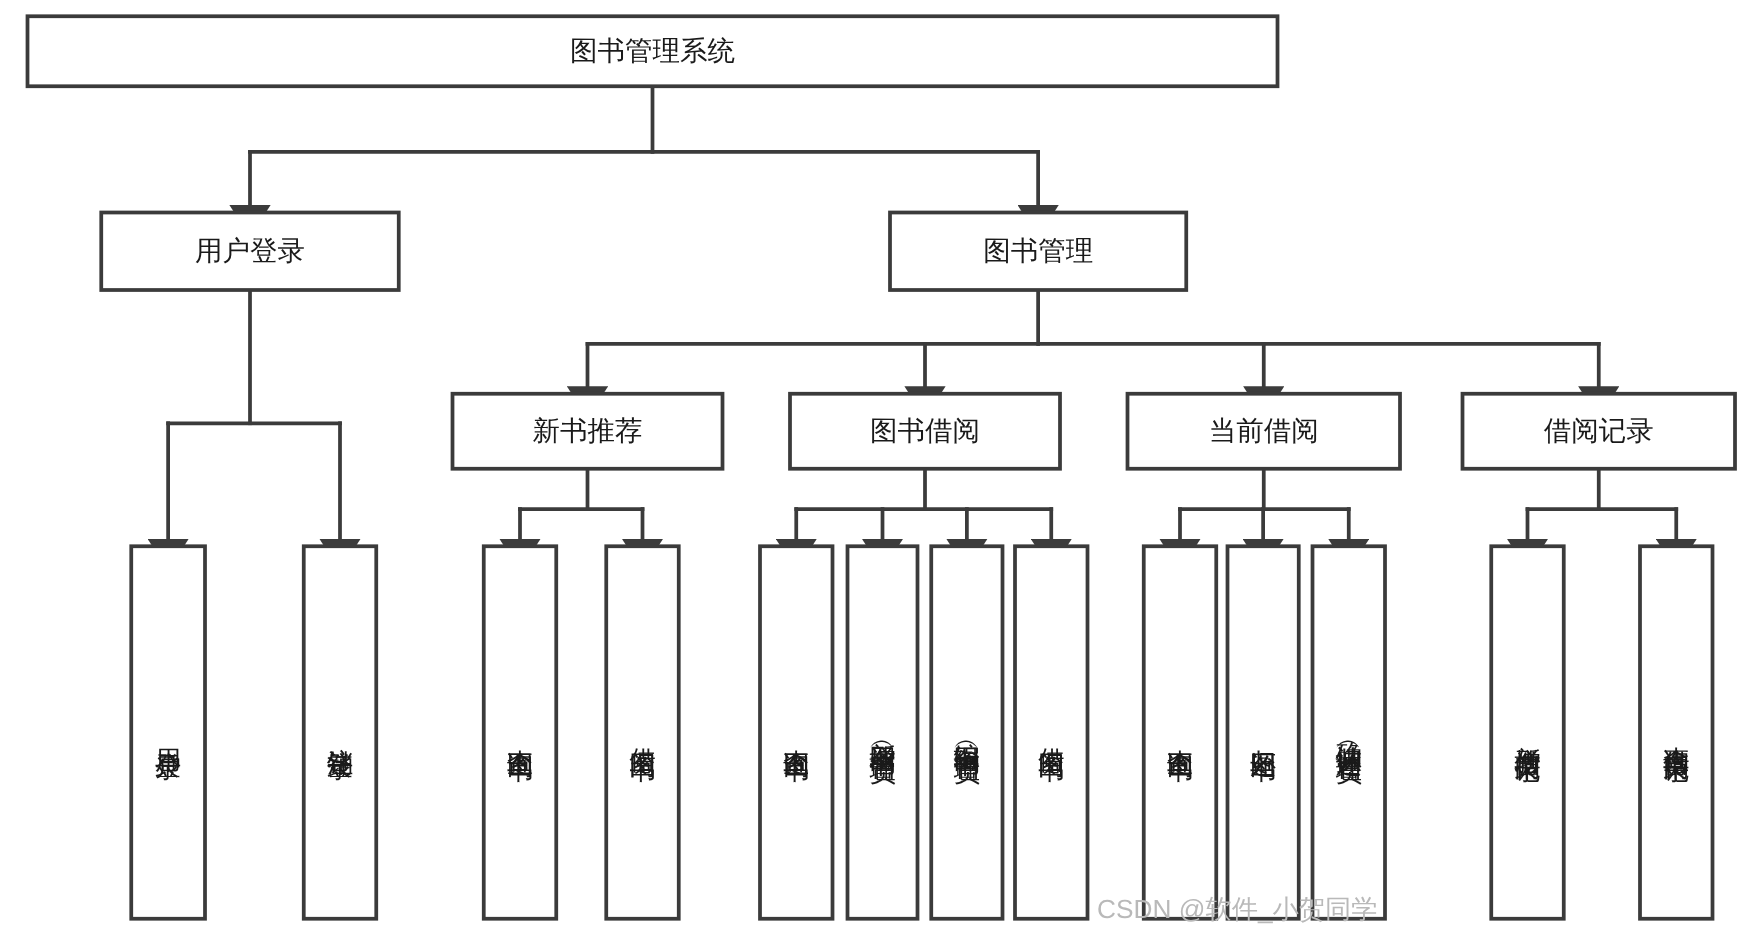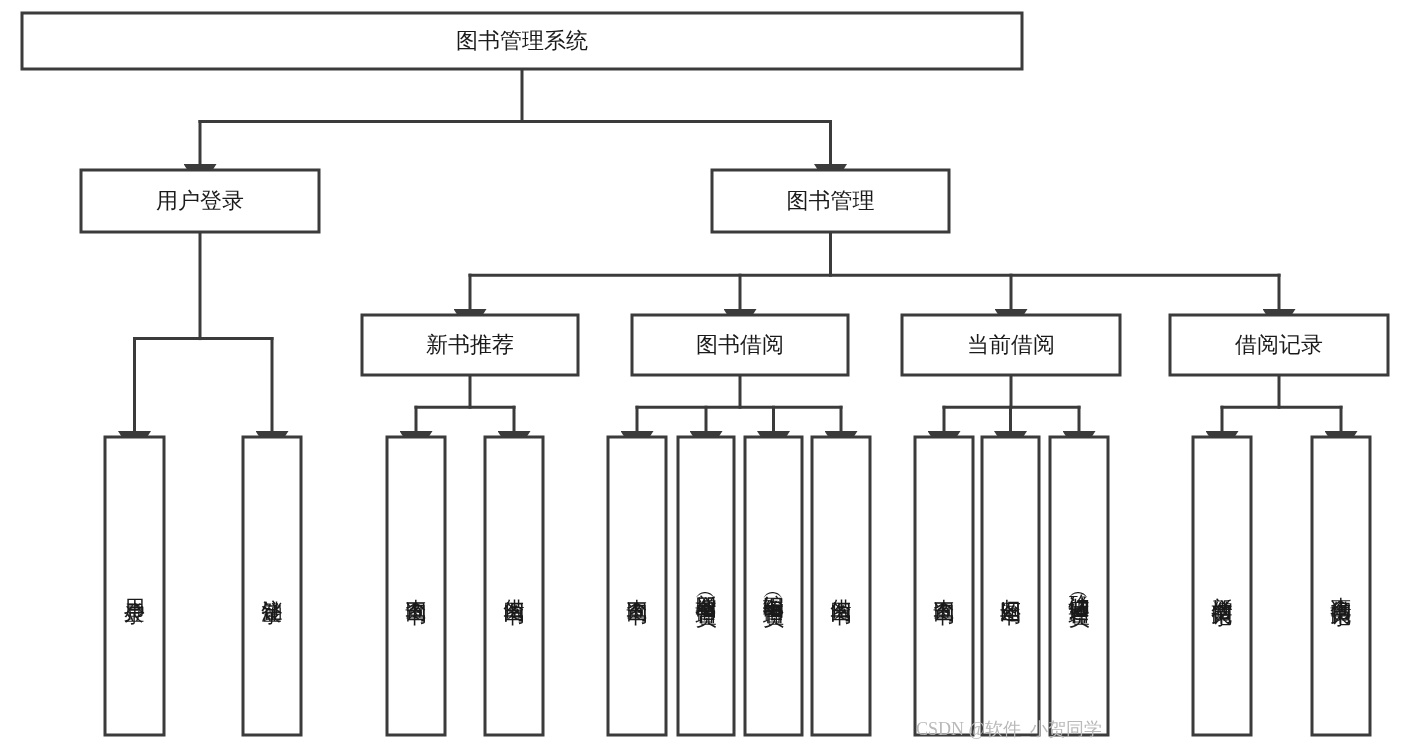--- a/index.html
+++ b/index.html
@@ -50,22 +50,22 @@
     writing-mode: vertical-rl;
     text-orientation: upright;
     letter-spacing: 2px;
     dominant-baseline: central;
     text-anchor: middle;
   }
   .watermark-text {
     position: absolute;
     right: 12px;
     bottom: 6px;
-    font-family: Liberation Serif, serif;
-    font-size: 18px;
+    font-family: Liberation Sans, sans-serif;
+    font-size: 21px;
     color: #b9b9b9;
     white-space: nowrap;
     user-select: none;
   }
 </style>
 </head>
 <body>
 
 <div id="diagram-root">
   <svg id="tree-svg" viewBox="0 0 1405 747">

